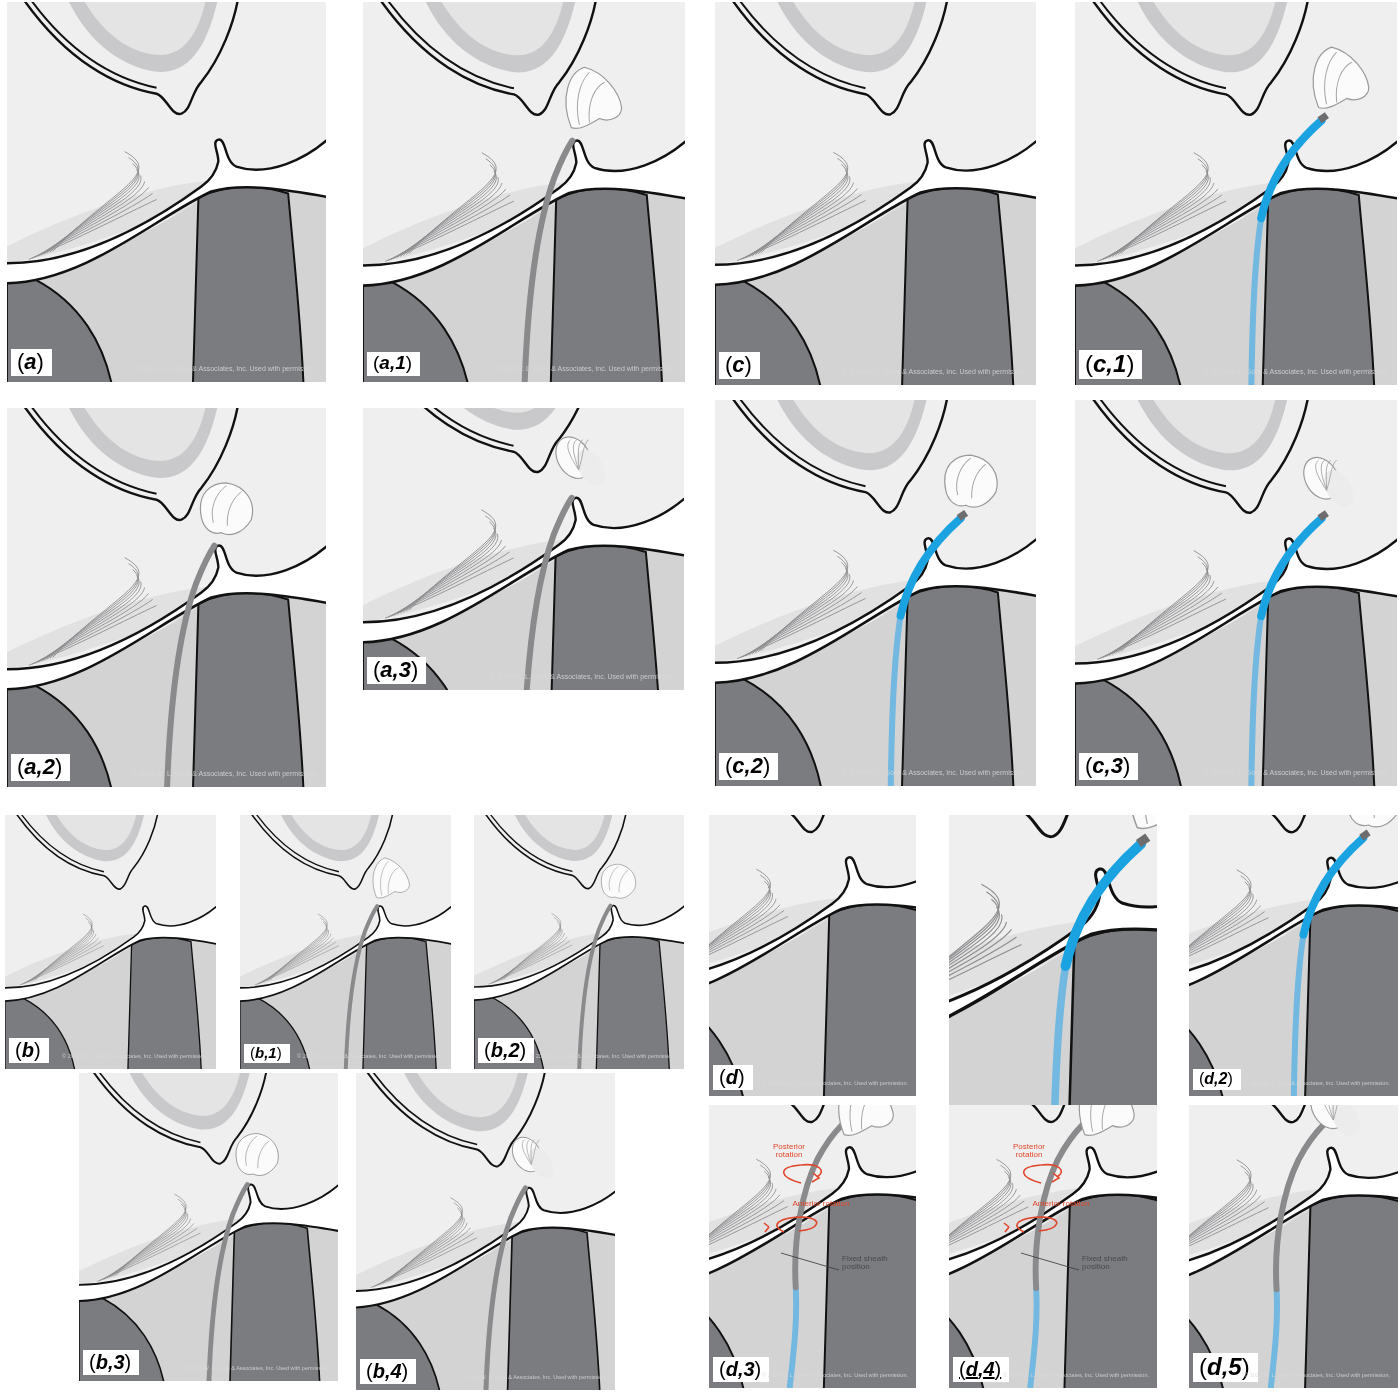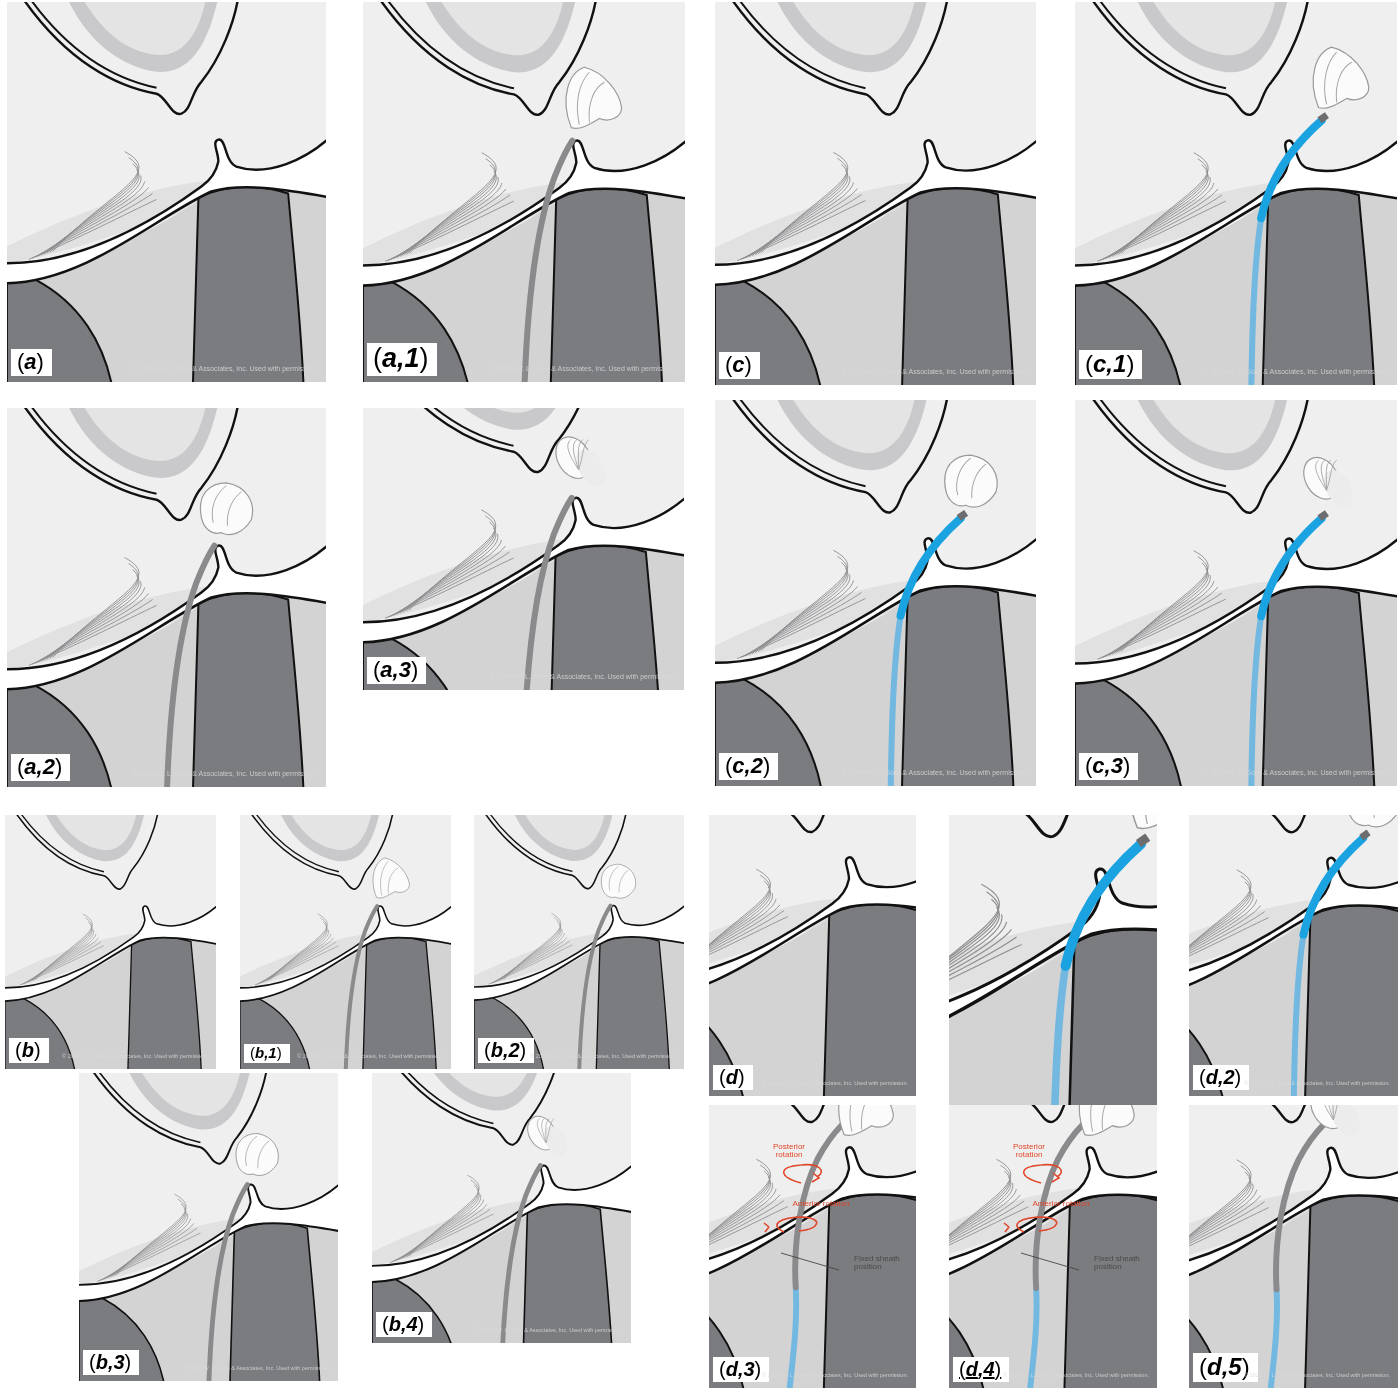--- a/index.html
+++ b/index.html
@@ -14,21 +14,21 @@
   .label .paren { font-weight:normal; }
   .label .letter { font-style:italic; }
   .copyright {
     position:absolute; right:8px; bottom:10px; color:#d9d9d9;
     font-family:"Liberation Sans", sans-serif; white-space:nowrap; opacity:.85;
   }
   .annot {
     position:absolute; font-family:"Liberation Sans", sans-serif; line-height:1.05; text-align:center;
   }
   .annot.red { color:#e0462a; }
-  .annot.dark { color:#4a4a4a; text-align:left;margin-left:12px; }
+  .annot.dark { color:#4a4a4a; text-align:left; }
 </style>
 </head>
 <body>
 
 <div class="panel" id="p-a" style="left:7px;top:2px;width:319px;height:380px;">
     <svg class="art" viewBox="0 0 320 381" preserveAspectRatio="xMidYMid slice">
       <g transform="">
         <rect x="-10" y="-200" width="400" height="700" fill="#efefef"></rect>
         <path d="M15 -5 C60 60 110 85 150 92 C160 95 165 115 175 112 C185 108 185 90 195 80 C215 55 228 20 232 -5 Z" fill="#efefef" stroke="#111111" stroke-width="2.4"></path>
         <path d="M60 -5 C80 40 115 65 150 70 C180 72 200 50 212 -5 Z" fill="#c9c9cb"></path>
@@ -77,21 +77,21 @@
         <path d="M0 282 L28 278 C70 300 100 340 108 400 L0 400 Z" fill="#7b7c80" stroke="#111111" stroke-width="2"></path>
         <path d="M192 196 C220 183 250 182 282 192 C288 260 296 330 298 400 L186 400 C188 330 190 260 192 196 Z" fill="#7b7c80" stroke="#111111" stroke-width="2"></path>
         <path d="M0 262 C70 262 140 225 195 185 C205 178 210 170 212 160 C212 150 205 140 212 138 C220 136 218 160 230 165 C260 175 300 160 330 130 L330 197 C290 190 240 180 205 190 C150 215 80 280 0 282 Z" fill="#ffffff"></path>
         <path d="M0 262 C70 262 140 225 195 185 C205 178 210 170 212 160 C212 150 205 140 212 138 C220 136 218 160 230 165 C260 175 300 160 330 130" fill="none" stroke="#111111" stroke-width="2.4"></path>
         <path d="M0 282 C80 280 150 215 205 190 C240 180 290 190 330 197" fill="none" stroke="#111111" stroke-width="2.6"></path>
         <path d="M160 400 C162 320 170 230 190 175 C196 160 200 150 208 138" fill="none" stroke="#8a8a8c" stroke-width="6" stroke-linecap="round"></path>
         <path d="M207 125 C195 95 205 70 220 65 C240 70 255 90 257 105 C257 115 245 120 235 116 C225 122 215 128 207 125 Z" stroke="#9a9a9c" stroke-width="1.2" fill="#fbfbfb"></path>
         <path d="M215 122 C210 100 215 80 225 70 M225 120 C223 100 230 85 240 80" fill="none" stroke="#a5a5a7" stroke-width="1"></path>
       </g>
     </svg>
-    <div class="label" style="font-size: 27px;"><span class="paren">(</span><span class="letter">a</span><span class="paren"><span style="font-weight: bold; font-style: italic;">,1</span>)</span></div>
+    <div class="label" style="font-size: 19px;"><span class="paren">(</span><span class="letter">a</span><span class="paren"><span style="font-weight: bold; font-style: italic;">,1</span>)</span></div>
     <div class="copyright" style="font-size: 7px;">© 2020 W. L. Gore &amp; Associates, Inc. Used with permission.</div>
   </div>
 <div class="panel" id="p-c" style="left:715px;top:2px;width:321px;height:383px;">
     <svg class="art" viewBox="0 0 320 382" preserveAspectRatio="xMidYMid slice">
       <g transform="">
         <rect x="-10" y="-200" width="400" height="700" fill="#efefef"></rect>
         <path d="M15 -5 C60 60 110 85 150 92 C160 95 165 115 175 112 C185 108 185 90 195 80 C215 55 228 20 232 -5 Z" fill="#efefef" stroke="#111111" stroke-width="2.4"></path>
         <path d="M60 -5 C80 40 115 65 150 70 C180 72 200 50 212 -5 Z" fill="#c9c9cb"></path>
         <path d="M75 -5 C95 30 120 50 150 53 C175 55 192 35 200 -5 Z" fill="#e4e4e5"></path>
         <path d="M22 -5 C65 55 112 78 150 86" fill="none" stroke="#111111" stroke-width="2"></path>
@@ -410,21 +410,21 @@
         <path d="M0 262 C70 262 140 225 195 185 C205 178 210 170 212 160 C212 150 205 140 212 138 C220 136 218 160 230 165 C260 175 300 160 330 130" fill="none" stroke="#111111" stroke-width="2.4"></path>
         <path d="M0 282 C80 280 150 215 205 190 C240 180 290 190 330 197" fill="none" stroke="#111111" stroke-width="2.6"></path>
         <path d="M160 400 C162 320 170 230 190 175 C196 160 200 150 208 138" fill="none" stroke="#8a8a8c" stroke-width="6" stroke-linecap="round"></path>
         <path d="M195 110 C190 85 205 75 220 75 C240 78 250 95 245 112 C237 125 225 130 215 125 C205 128 197 120 195 110 Z" stroke="#9a9a9c" stroke-width="1.2" fill="#fbfbfb"></path>
         <path d="M207 115 C203 100 210 85 220 78 M221 118 C220 102 227 90 235 84" fill="none" stroke="#a5a5a7" stroke-width="1"></path>
       </g>
     </svg>
     <div class="label" style="font-size: 20px;"><span class="paren">(</span><span class="letter">b</span><span class="paren"><span style="font-weight: bold; font-style: italic;">,3</span>)</span></div>
     <div class="copyright" style="font-size: 5.5px;">© 2020 W. L. Gore &amp; Associates, Inc. Used with permission.</div>
   </div>
-<div class="panel" id="p-b4" style="left:372px;top:1073px;width:259px;height:270px;">
+<div class="panel" id="p-b4" style="left:356px;top:1073px;width:259px;height:317px;">
     <svg class="art" viewBox="0 0 320 381" preserveAspectRatio="xMidYMid slice">
       <g transform="">
         <rect x="-10" y="-200" width="400" height="700" fill="#efefef"></rect>
         <path d="M15 -5 C60 60 110 85 150 92 C160 95 165 115 175 112 C185 108 185 90 195 80 C215 55 228 20 232 -5 Z" fill="#efefef" stroke="#111111" stroke-width="2.4"></path>
         <path d="M60 -5 C80 40 115 65 150 70 C180 72 200 50 212 -5 Z" fill="#c9c9cb"></path>
         <path d="M75 -5 C95 30 120 50 150 53 C175 55 192 35 200 -5 Z" fill="#e4e4e5"></path>
         <path d="M22 -5 C65 55 112 78 150 86" fill="none" stroke="#111111" stroke-width="2"></path>
         <path d="M0 245 C60 215 150 180 220 178 L220 200 C160 210 80 250 0 262 Z" fill="#e1e1e2"></path>
         <path d="M22 258 C70 238 120 212 150 198" fill="none" stroke="#8e8e90" stroke-width="0.9"></path>
         <path d="M25 257 C74 232 125 207 146 192" fill="none" stroke="#8e8e90" stroke-width="0.9"></path>
@@ -541,21 +541,21 @@
         <path d="M0 262 C70 262 140 225 195 185 C205 178 210 170 212 160 C212 150 205 140 212 138 C220 136 218 160 230 165 C260 175 300 160 330 130 L330 197 C290 190 240 180 205 190 C150 215 80 280 0 282 Z" fill="#ffffff"></path>
         <path d="M0 262 C70 262 140 225 195 185 C205 178 210 170 212 160 C212 150 205 140 212 138 C220 136 218 160 230 165 C260 175 300 160 330 130" fill="none" stroke="#111111" stroke-width="2.4"></path>
         <path d="M0 282 C80 280 150 215 205 190 C240 180 290 190 330 197" fill="none" stroke="#111111" stroke-width="2.6"></path>
         <path d="M175 400 C176 320 178 260 185 215" fill="none" stroke="#72b8e0" stroke-width="6"></path>
         <path d="M185 215 C195 170 220 140 245 118" fill="none" stroke="#1aa3e0" stroke-width="8" stroke-linecap="round"></path>
         <rect x="242" y="112" width="9" height="7" fill="#6d6d6f" transform="rotate(-35 246 115)"></rect>
         <path d="M230 90 C225 65 240 55 255 55 C275 58 285 75 280 92 C272 105 260 110 250 105 C240 108 232 100 230 90 Z" stroke="#9a9a9c" stroke-width="1.2" fill="#fbfbfb"></path>
         <path d="M242 95 C238 80 245 65 255 58 M256 98 C255 82 262 70 270 64" fill="none" stroke="#a5a5a7" stroke-width="1"></path>
       </g>
     </svg>
-    <div class="label" style="font-size: 20px; text-align: right;"><span class="paren">(</span><span class="letter">d</span><span class="paren"><span style="font-weight: bold; font-style: italic;">,2</span>)</span></div>
+    <div class="label" style="font-size: 16px; text-align: right;"><span class="paren">(</span><span class="letter">d</span><span class="paren"><span style="font-weight: bold; font-style: italic;">,2</span>)</span></div>
     <div class="copyright" style="font-size: 5.5px;">© 2020 W. L. Gore &amp; Associates, Inc. Used with permission.</div>
   </div>
 <div class="panel" id="p-d3" style="left:709px;top:1105px;width:207px;height:283px;">
     <svg class="art" viewBox="70 0 210 287" preserveAspectRatio="xMidYMid slice">
       <g transform="translate(0,-95)">
         <rect x="-10" y="-200" width="400" height="700" fill="#efefef"></rect>
         <path d="M15 -5 C60 60 110 85 150 92 C160 95 165 115 175 112 C185 108 185 90 195 80 C215 55 228 20 232 -5 Z" fill="#efefef" stroke="#111111" stroke-width="2.4"></path>
         <path d="M60 -5 C80 40 115 65 150 70 C180 72 200 50 212 -5 Z" fill="#c9c9cb"></path>
         <path d="M75 -5 C95 30 120 50 150 53 C175 55 192 35 200 -5 Z" fill="#e4e4e5"></path>
         <path d="M22 -5 C65 55 112 78 150 86" fill="none" stroke="#111111" stroke-width="2"></path>

